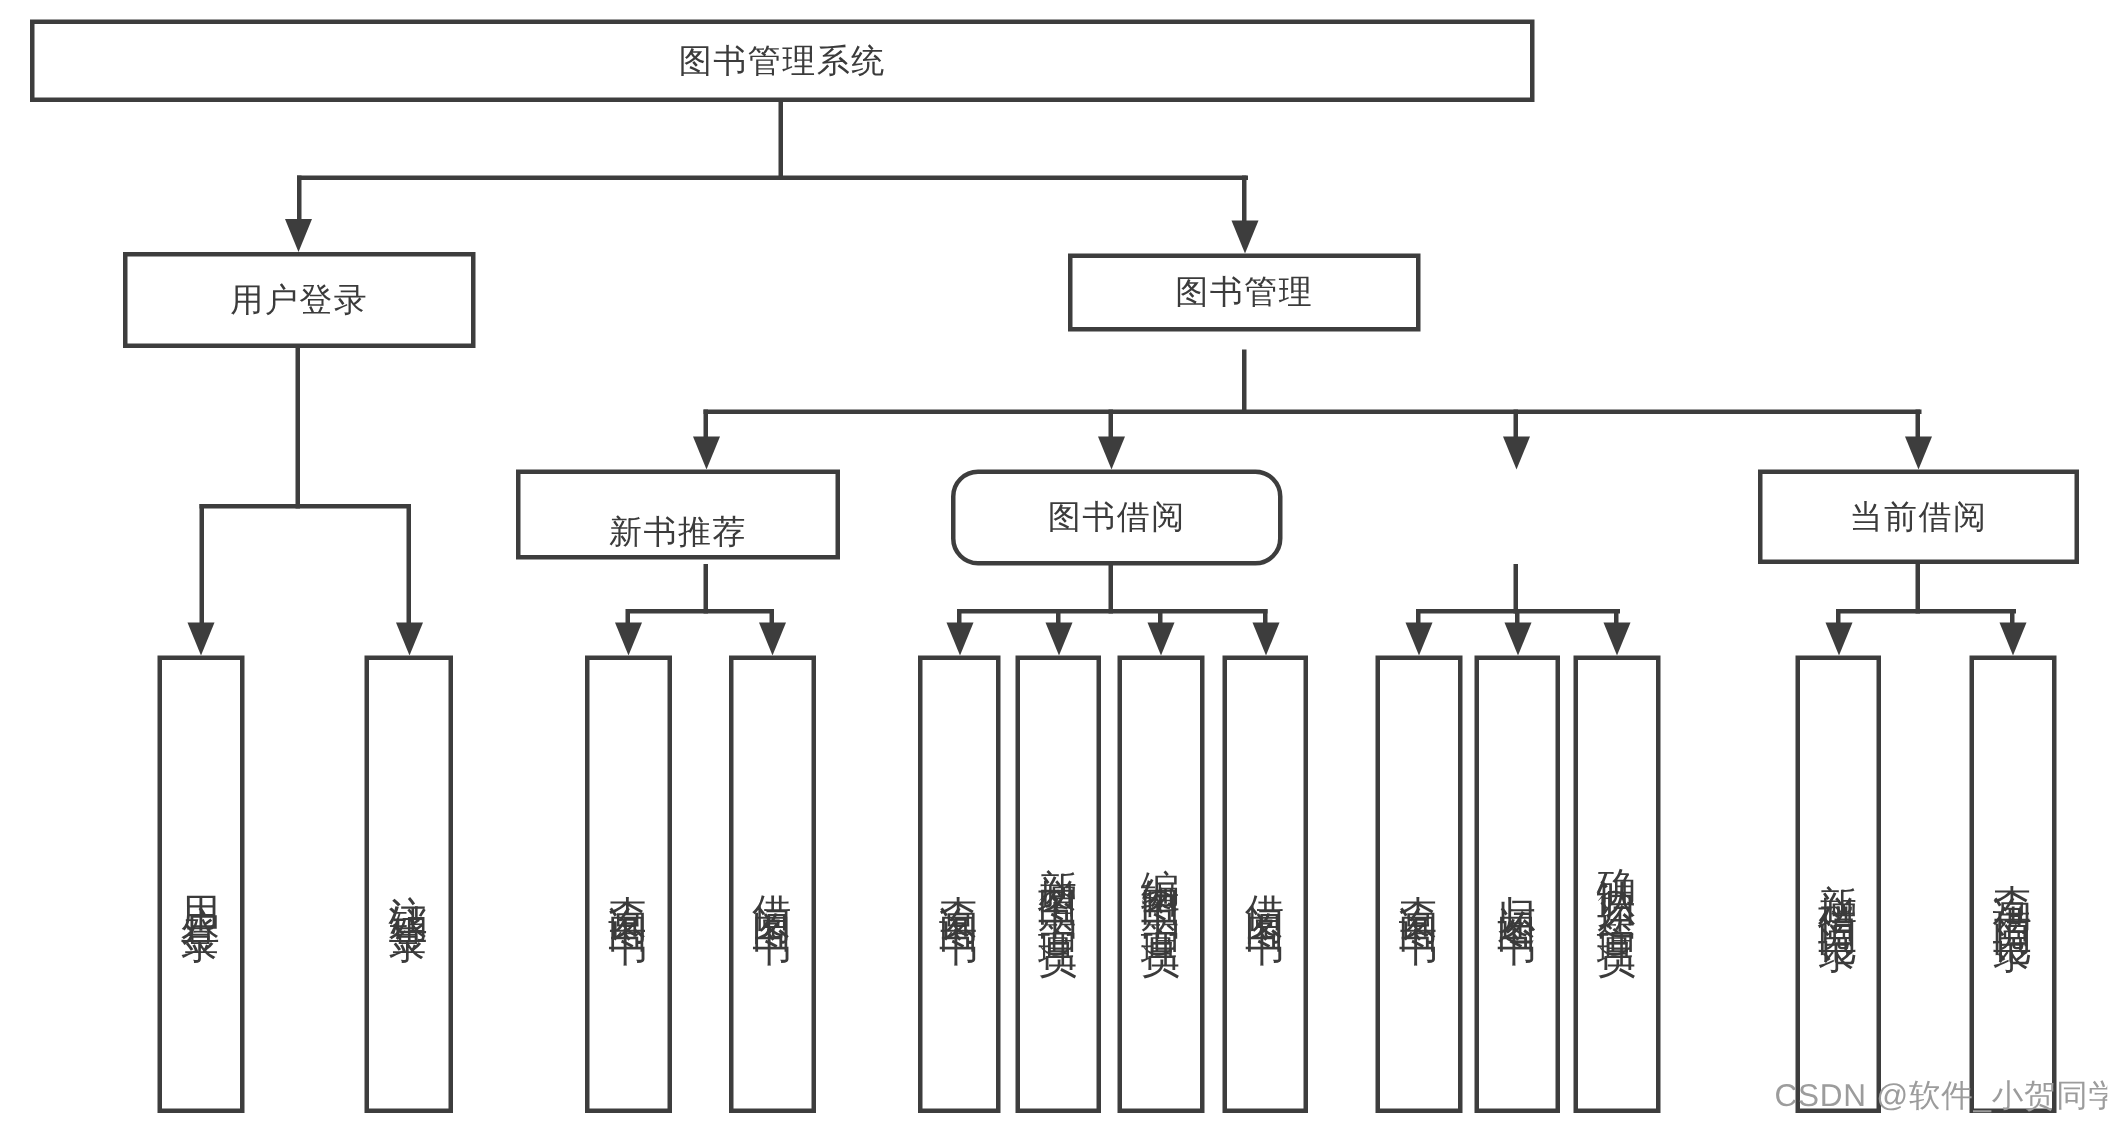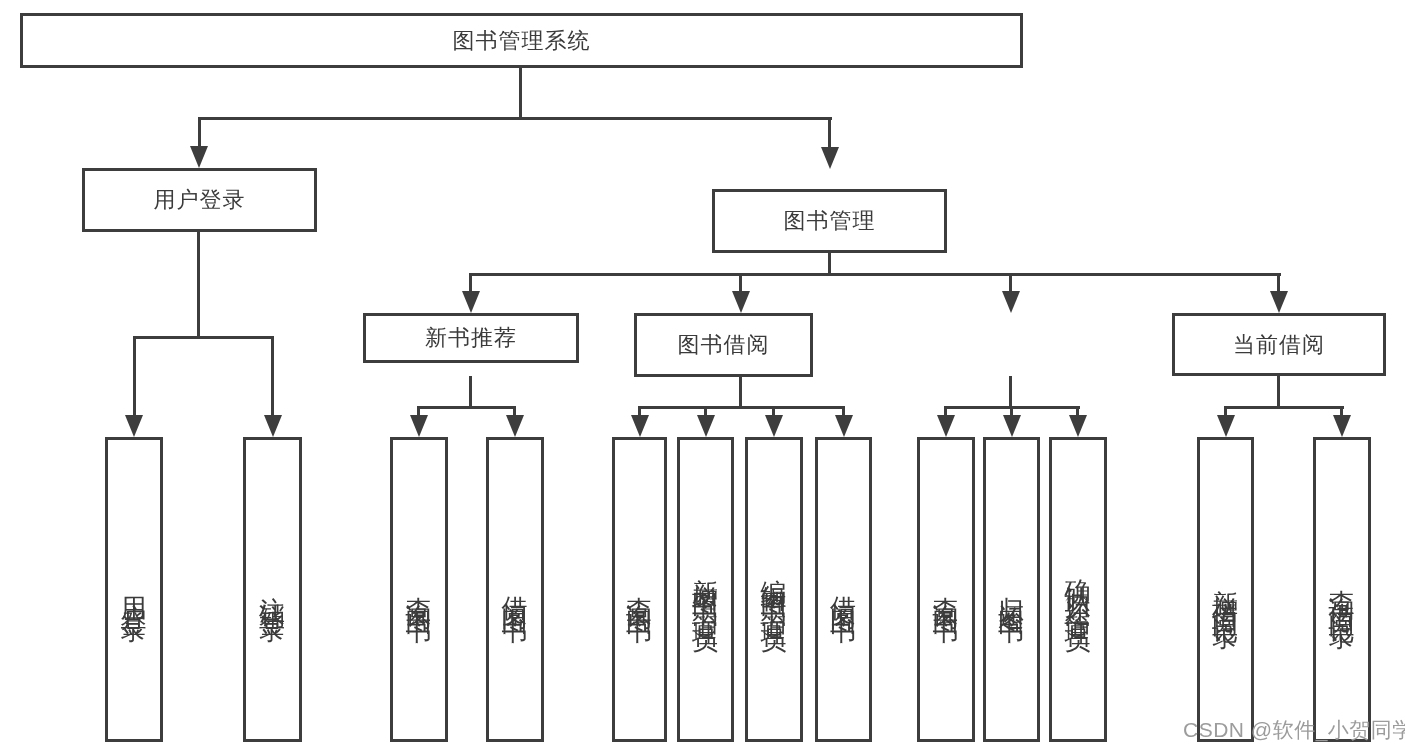--- a/index.html
+++ b/index.html
@@ -94,28 +94,28 @@
   <div class="ln v" style="left:1340px;top:406px;height:12px;"></div>
   <div class="arr" style="left:1333px;top:415px;"></div>
 
   <div class="node h" style="left:20px;top:13px;width:1003px;height:55px;">
     <span>图书管理系统</span>
   </div>
 
   <div class="node h" style="left:82px;top:168px;width:235px;height:64px;">
     <span>用户登录</span>
   </div>
-  <div class="node h" style="left:712px;top:169px;width:235px;height:64px;margin-top:20px;">
+  <div class="node h" style="left:712px;top:169px;width:235px;height:52px;">
     <span>图书管理</span>
   </div>
 
-  <div class="node h" style="left:363px;top:313px;width:216px;height:50px;">
+  <div class="node h" style="left:344px;top:313px;width:216px;height:60px;align-items:flex-end;">
     <span>新书推荐</span>
   </div>
-  <div class="node h" style="left:634px;top:313px;width:179px;height:64px;">
+  <div class="node h" style="left:634px;top:313px;width:221px;height:64px;border-radius:18px;">
     <span>图书借阅</span>
   </div>
   <div class="node h" style="left:1172px;top:313px;width:214px;height:63px;">
     <span>当前借阅</span>
   </div>
 
   <div class="node v" style="left:105px;top:437px;width:58px;height:305px;">
     <span>用户登录</span>
   </div>
   <div class="node v" style="left:243px;top:437px;width:59px;height:305px;">

